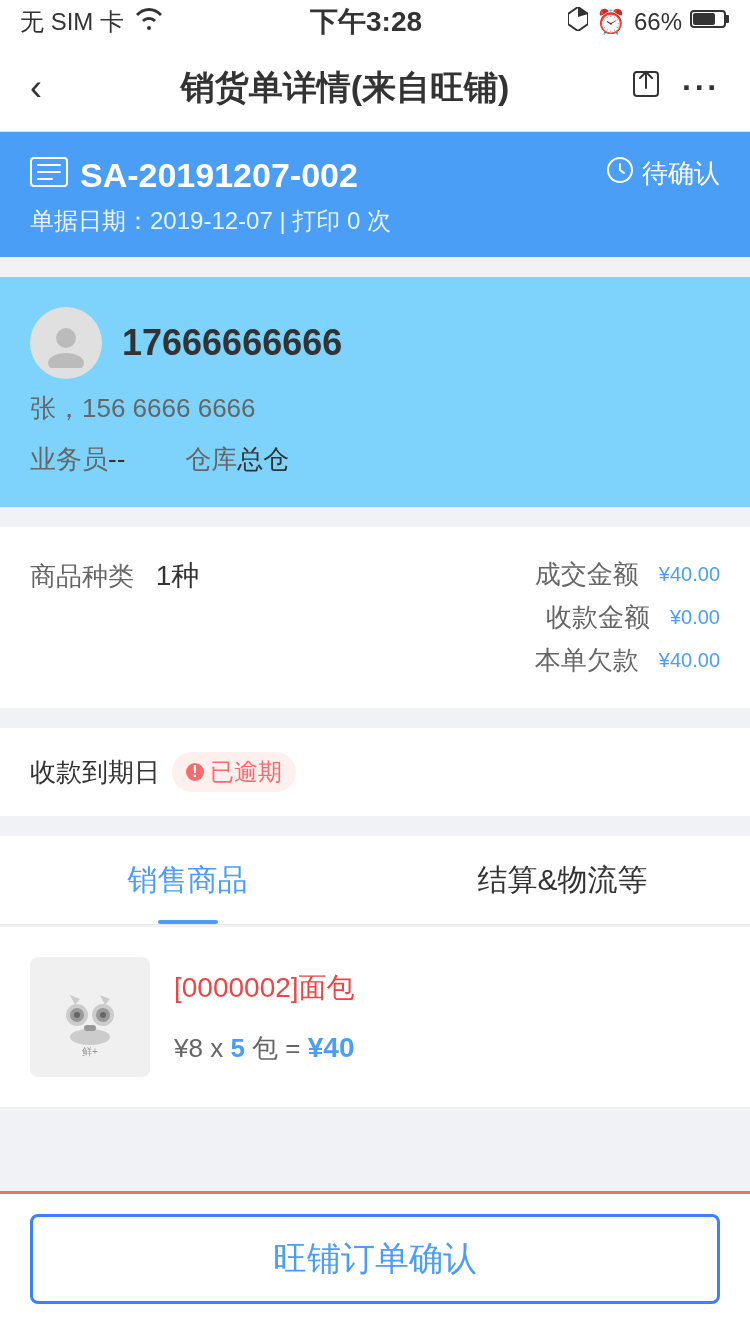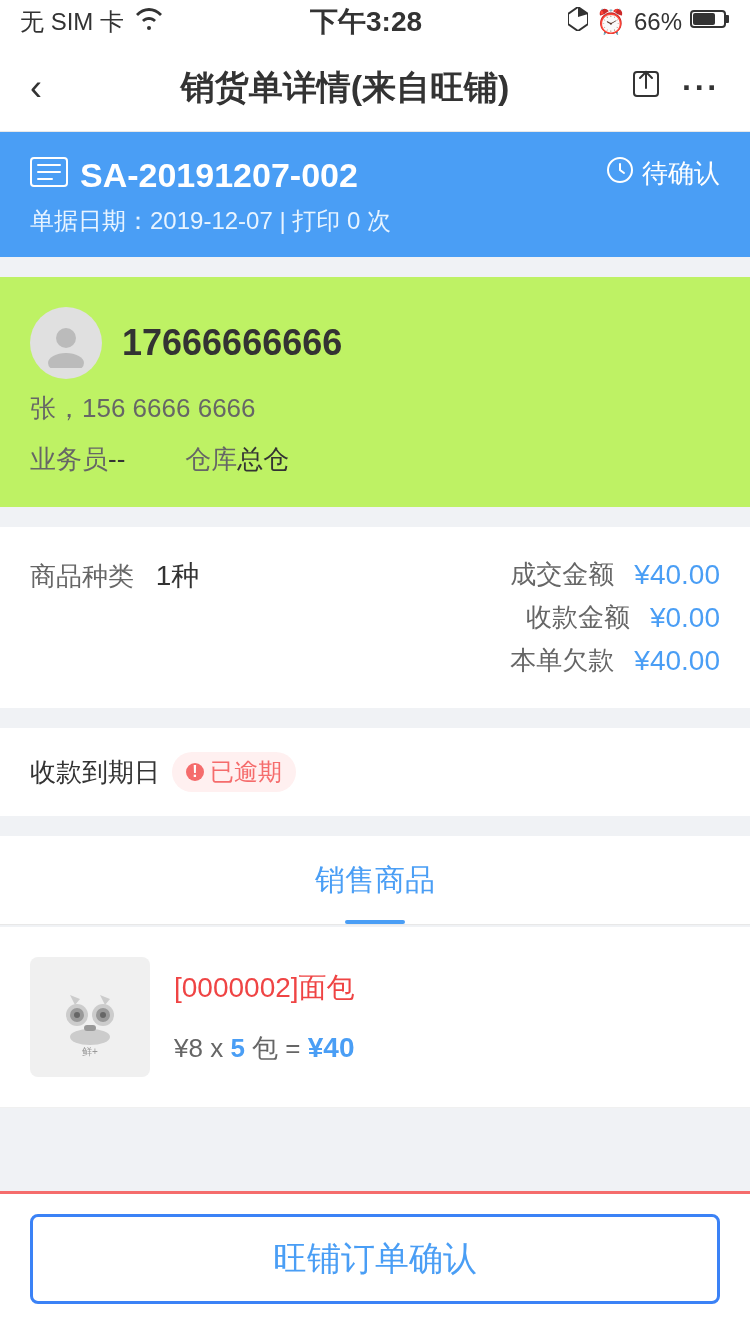--- a/index.html
+++ b/index.html
@@ -85,21 +85,21 @@
     .status-badge {
       display: flex;
       align-items: center;
       gap: 8px;
       font-size: 26px;
       color: #fff;
     }
 
     
     .customer-card {
-      background: #bef264;
+      background: #7dd3fc;
       padding: 30px;
       margin-top: 20px;
     }
     .customer-header {
       display: flex;
       align-items: center;
       gap: 20px;
       margin-bottom: 12px;
     }
     .avatar {
@@ -151,21 +151,21 @@
       align-items: flex-end;
       gap: 8px;
     }
     .summary-row {
       display: flex;
       align-items: center;
       gap: 20px;
       font-size: 26px;
     }
     .summary-label { color: #666; }
-    .summary-amount { color: #4a9ef5; font-size: 28px; font-weight: 500; }
+    .summary-amount { color: #4a9ef5; font-size: 20px; font-weight: 500; }
 
     
     .due-date-row {
       background: #fff;
       padding: 24px 30px;
       margin-top: 20px;
       display: flex;
       align-items: center;
       gap: 12px;
       font-size: 26px;
@@ -412,20 +412,23 @@
     <span class="overdue-dot">!</span>
     <span>已逾期</span>
   </span>
 </div>
 
 <div class="tabs-container">
   <div class="tab active">
     <span>销售商品</span>
     <div class="tab-indicator"></div>
   </div>
+  <div class="tab inactive">
+    <span>结算&amp;物流等</span>
+  </div>
 </div>
 
 <div class="product-list">
   <div class="product-item">
     <div class="product-image">
       <svg viewBox="0 0 80 80" fill="none">
 
         <circle cx="27" cy="38" r="11" fill="#ccc"></circle>
         <circle cx="53" cy="38" r="11" fill="#ccc"></circle>
         <circle cx="27" cy="38" r="7" fill="#999"></circle>

